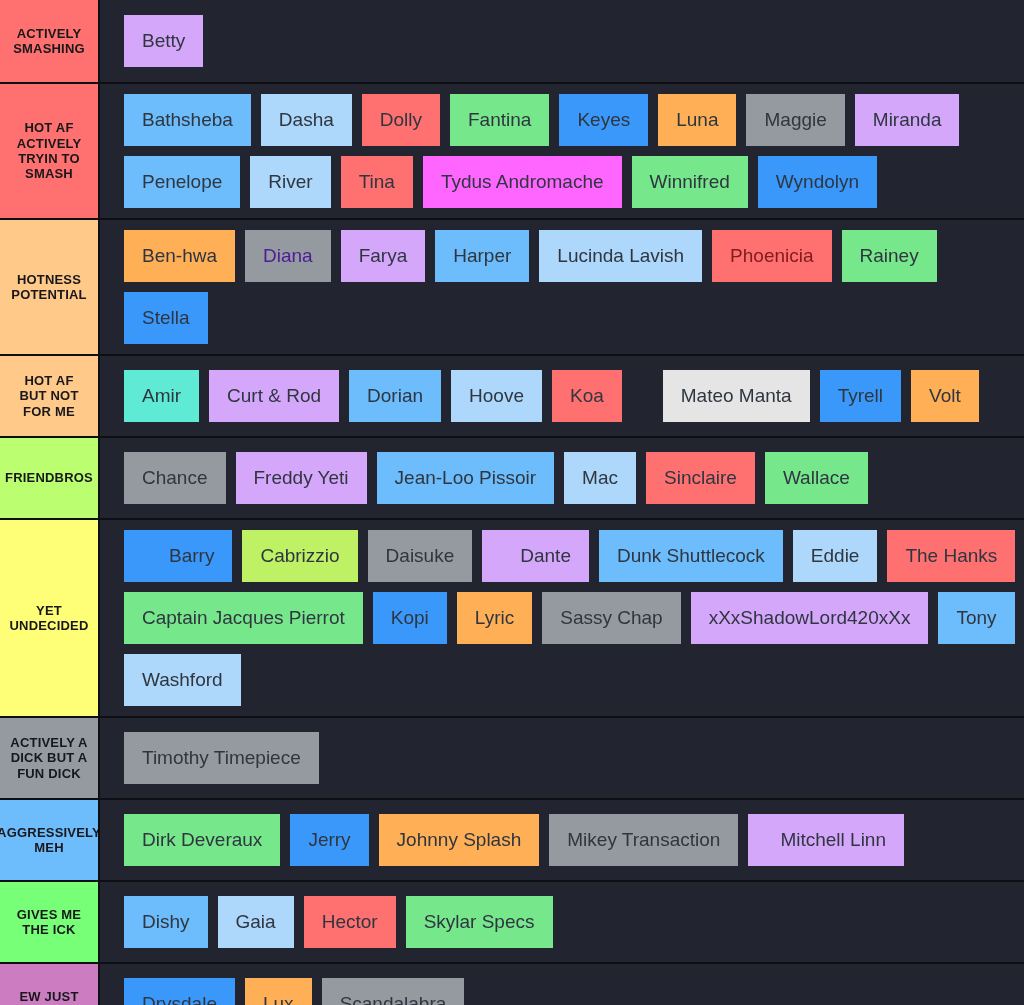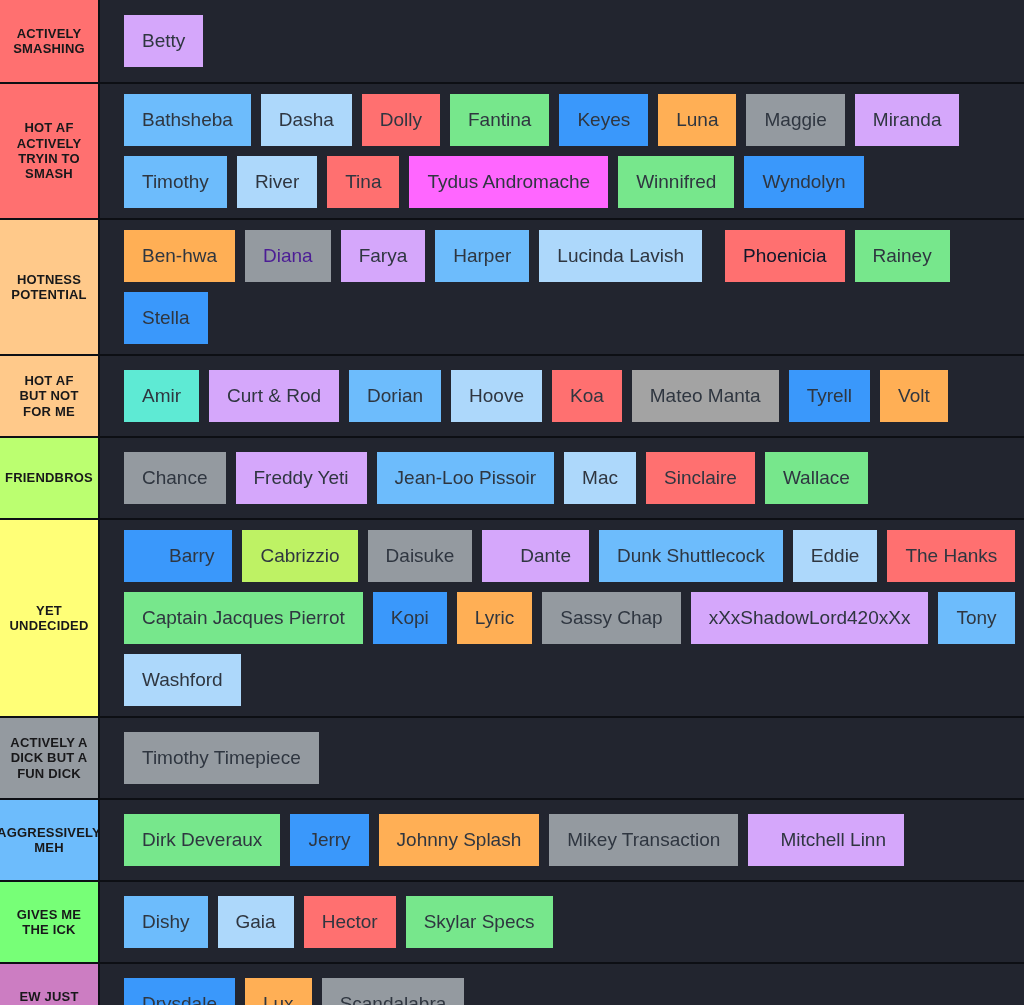--- a/index.html
+++ b/index.html
@@ -94,61 +94,61 @@
       </div>
       <div class="tier-items" style="background: rgb(34, 37, 47);">
         <div class="tile" style="background: rgb(109, 188, 252); color: rgb(47, 54, 64);">Bathsheba</div>
         <div class="tile" style="background: rgb(173, 216, 251); color: rgb(47, 54, 64);">Dasha</div>
         <div class="tile" style="background: rgb(255, 112, 112); color: rgb(47, 54, 64);">Dolly</div>
         <div class="tile" style="background: rgb(119, 231, 140); color: rgb(47, 54, 64);">Fantina</div>
         <div class="tile" style="background: rgb(58, 152, 251); color: rgb(47, 54, 64);">Keyes</div>
         <div class="tile" style="background: rgb(255, 175, 85); color: rgb(47, 54, 64);">Luna</div>
         <div class="tile" style="background: rgb(148, 154, 160); color: rgb(47, 54, 64);">Maggie</div>
         <div class="tile" style="background: rgb(213, 167, 251); color: rgb(47, 54, 64);">Miranda</div>
-        <div class="tile" style="background: rgb(109, 188, 252); color: rgb(47, 54, 64);">Timothy</div>
+        <div class="tile" style="background: rgb(109, 188, 252); color: rgb(47, 54, 64);">Penelope</div>
         <div class="tile" style="background: rgb(173, 216, 251); color: rgb(47, 54, 64);">River</div>
         <div class="tile" style="background: rgb(255, 112, 112); color: rgb(47, 54, 64);">Tina</div>
         <div class="tile" style="background: rgb(255, 102, 255); color: rgb(47, 54, 64);">Tydus Andromache</div>
         <div class="tile" style="background: rgb(119, 231, 140); color: rgb(47, 54, 64);">Winnifred</div>
         <div class="tile" style="background: rgb(58, 152, 251); color: rgb(47, 54, 64);">Wyndolyn</div>
       </div>
     </div>
     <div class="tier-row" style="background: rgb(34, 37, 47); border-top-color: rgb(13, 15, 20);">
       <div class="tier-label" style="background: rgb(255, 201, 138); border-right-color: rgb(13, 15, 20);">
         <div>
           <span>HOTNESS</span>
           <span>POTENTIAL</span>
         </div>
       </div>
       <div class="tier-items" style="background: rgb(34, 37, 47);">
         <div class="tile" style="background: rgb(255, 175, 85); color: rgb(47, 54, 64);">Ben-hwa</div>
         <div class="tile" style="background: rgb(148, 154, 160); color: #4c1d95;">Diana</div>
         <div class="tile" style="background: rgb(213, 167, 251); color: rgb(47, 54, 64);">Farya</div>
         <div class="tile" style="background: rgb(109, 188, 252); color: rgb(47, 54, 64);">Harper</div>
         <div class="tile" style="background: rgb(173, 216, 251); color: rgb(47, 54, 64);">Lucinda Lavish</div>
-        <div class="tile" style="background: rgb(255, 112, 112); color: #0f172a; margin-left: 13px;">Phoenicia</div>
+        <div class="tile" style="background: rgb(255, 112, 112); color: #7f1d1d;">Phoenicia</div>
         <div class="tile" style="background: rgb(119, 231, 140); color: rgb(47, 54, 64);">Rainey</div>
         <div class="tile" style="background: rgb(58, 152, 251); color: rgb(47, 54, 64);">Stella</div>
       </div>
     </div>
     <div class="tier-row" style="background: rgb(34, 37, 47); border-top-color: rgb(13, 15, 20);">
       <div class="tier-label" style="background: rgb(255, 201, 138); border-right-color: rgb(13, 15, 20);">
         <div>
           <span>HOT AF</span>
           <span>BUT NOT</span>
           <span>FOR ME</span>
         </div>
       </div>
       <div class="tier-items" style="background: rgb(34, 37, 47);">
         <div class="tile" style="background: #5eead4; color: rgb(47, 54, 64);">Amir</div>
         <div class="tile" style="background: rgb(213, 167, 251); color: rgb(47, 54, 64);">Curt &amp; Rod</div>
         <div class="tile" style="background: rgb(109, 188, 252); color: rgb(47, 54, 64);">Dorian</div>
         <div class="tile" style="background: rgb(173, 216, 251); color: rgb(47, 54, 64);">Hoove</div>
         <div class="tile" style="background: rgb(255, 112, 112); color: rgb(47, 54, 64);">Koa</div>
-        <div class="tile" style="background: #a3a3a3; color: rgb(47, 54, 64);">Mateo Manta</div>
+        <div class="tile" style="background: #e5e5e5; color: rgb(47, 54, 64); margin-left: 31px;">Mateo Manta</div>
         <div class="tile" style="background: rgb(58, 152, 251); color: rgb(47, 54, 64);">Tyrell</div>
         <div class="tile" style="background: rgb(255, 175, 85); color: rgb(47, 54, 64);">Volt</div>
       </div>
     </div>
     <div class="tier-row" style="background: rgb(34, 37, 47); border-top-color: rgb(13, 15, 20);">
       <div class="tier-label" style="background: rgb(187, 255, 112); border-right-color: rgb(13, 15, 20);">
         <div>
           <span>FRIENDBROS</span>
         </div>
       </div>

